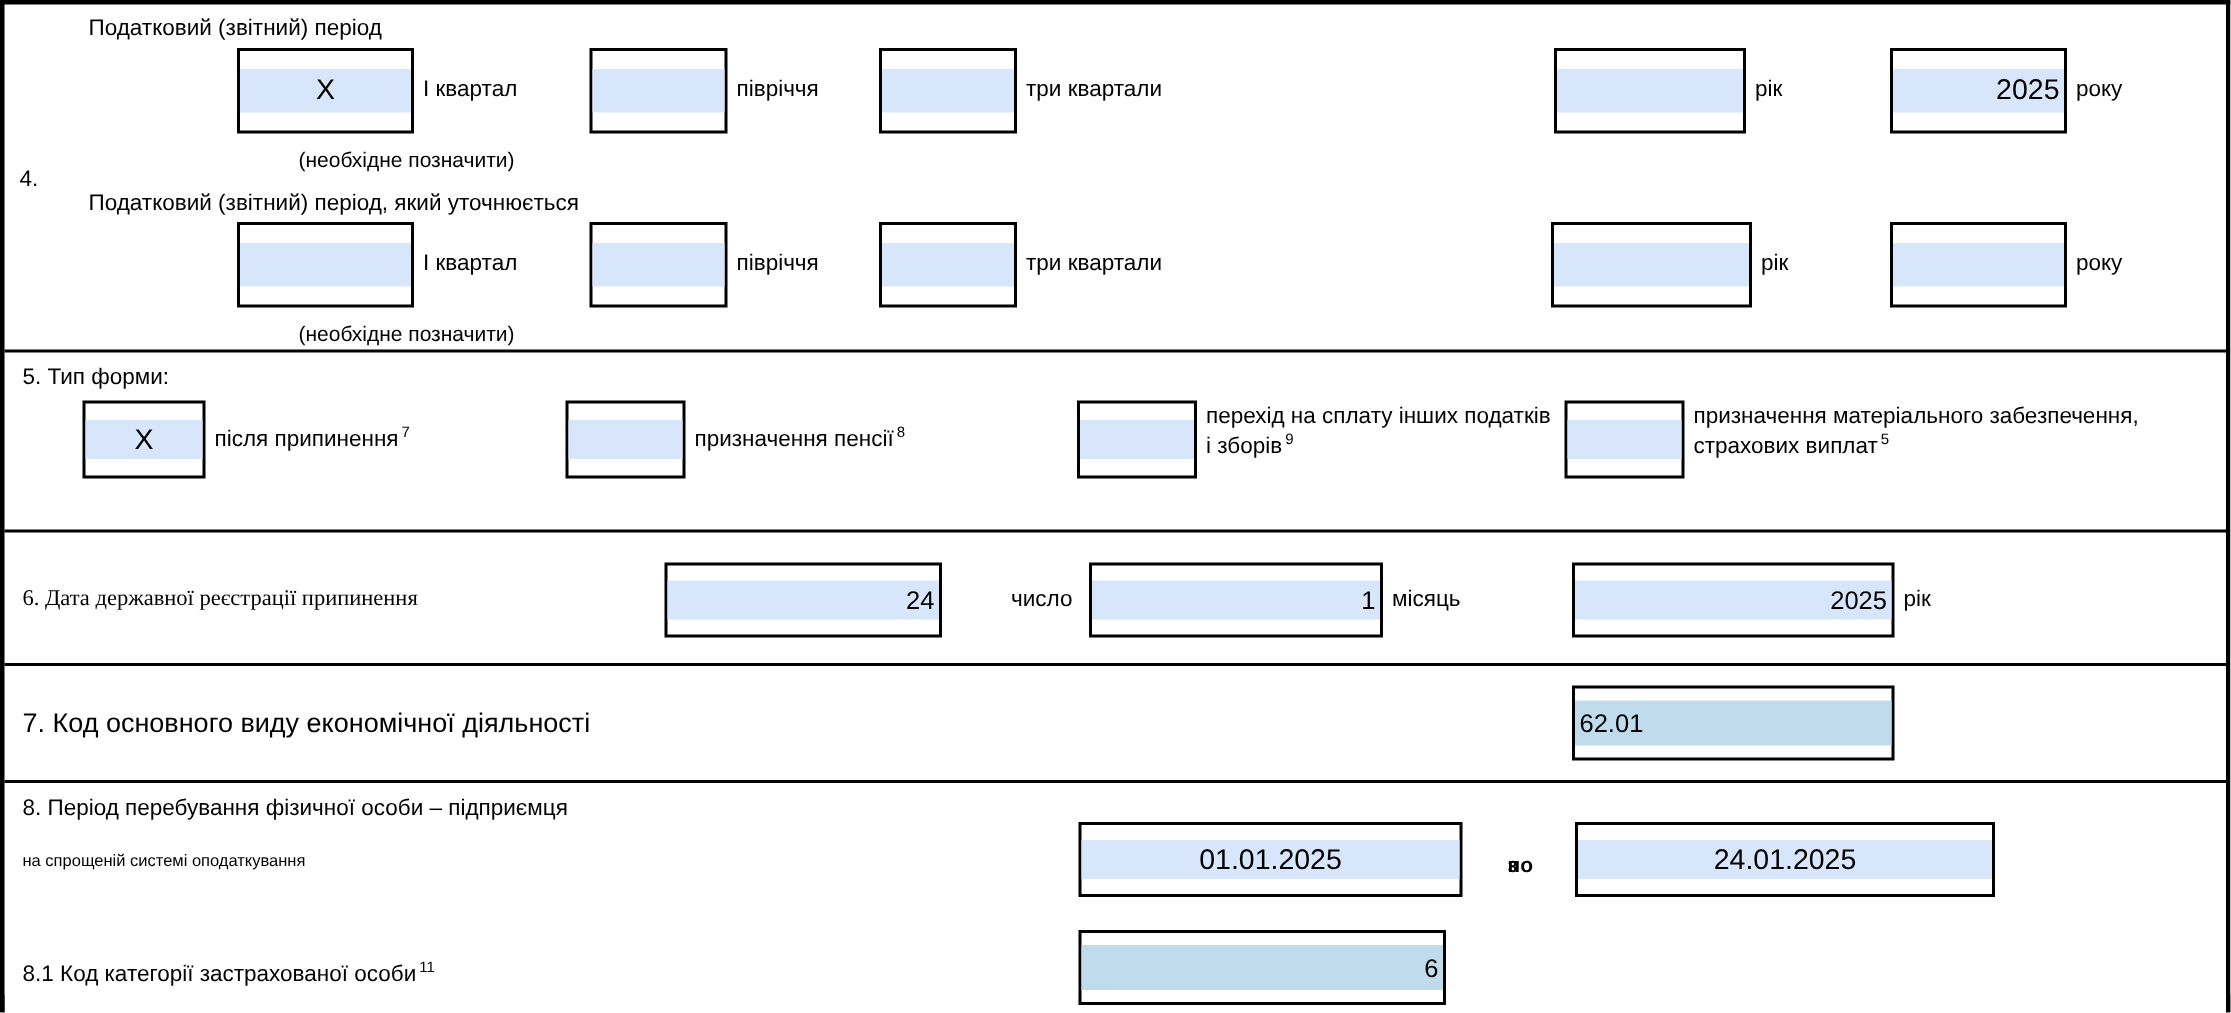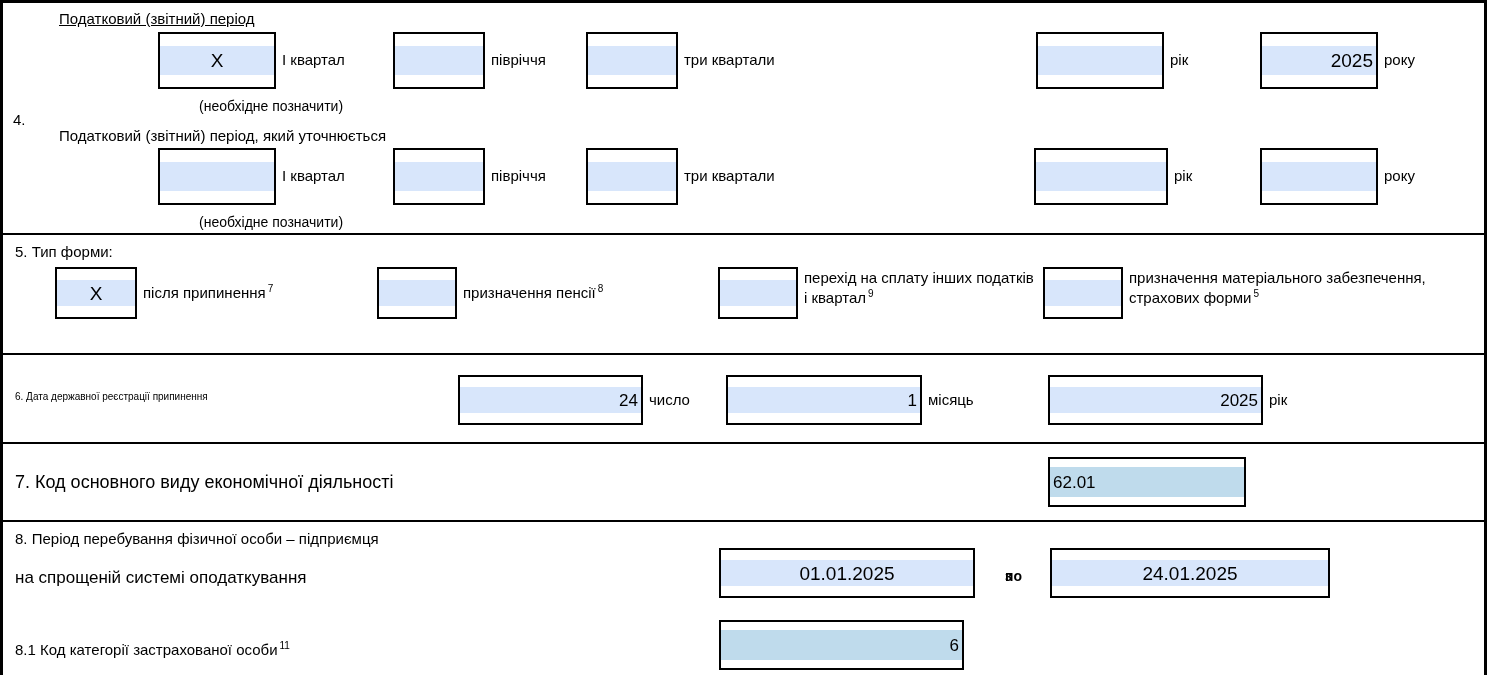--- a/index.html
+++ b/index.html
@@ -89,46 +89,46 @@
   .s4title { position: absolute; font-size: 15px; white-space: nowrap; }
   .unit { position: absolute; display: flex; align-items: center; }
   .unit .lbl { margin-left: 6px; }
 
   
   #sec5 { height: 120px; }
   #sec5 .s5title { position: absolute; left: 12px; top: 8px; font-size: 15px; }
 
   
   #sec6 { height: 89px; }
-  #sec6 .s6title { position: absolute; left: 12px; top: 36px; font-size: 10px; }
+  #sec6 .s6title { position: absolute; left: 12px; top: 36px; font-size: 15px; font-family: Liberation Serif, serif; }
 
   
   #sec7 { height: 78px; }
   #sec7 .s7title { position: absolute; left: 12px; top: 28px; font-size: 18px; }
 
   
   #sec8 { height: 176px; }
   #sec8 .t1 { position: absolute; left: 12px; top: 8px; font-size: 15px; }
-  #sec8 .t2 { position: absolute; left: 12px; top: 46px; font-size: 17px; }
+  #sec8 .t2 { position: absolute; left: 12px; top: 46px; font-size: 11px; }
   #sec8 .t3 { position: absolute; left: 12px; top: 118px; font-size: 15px; }
   .sep { position: absolute; font-weight: bold; font-size: 14px; }
 
   
   #secBottom { position: absolute; left: -3px; right: -3px; bottom: 0; height: 12px;
                border-left: 3px solid #000; border-right: 3px solid #000; }
 </style>
 </head>
 <body>
 
 <div class="form">
 
   <div class="section" id="sec4">
     <div class="num">4.</div>
 
-    <div class="s4title" style="left:56px; top:7px;text-decoration:underline;">Податковий (звітний) період</div>
+    <div class="s4title" style="left:56px; top:7px;">Податковий (звітний) період</div>
 
     <div class="unit" style="left:155px; top:29px;">
       <div class="box chk c">
         <span class="val">X</span>
       </div>
       <span class="lbl">I квартал</span>
     </div>
 
     <div class="unit" style="left:390px; top:29px;">
       <div class="box chk c" style="width:92px;">
@@ -215,35 +215,35 @@
       <div class="box chk c" style="width:80px; height:52px;">
         <span class="val"></span>
       </div>
       <span class="lbl"><span>призначення пенсії</span><sup>8</sup></span>
     </div>
 
     <div class="unit" style="left:715px; top:32px; align-items:flex-start;">
       <div class="box chk c" style="width:80px; height:52px;">
         <span class="val"></span>
       </div>
-      <span class="lbl wrap" style="margin-top:2px; width:240px;"><span>перехід на сплату інших податків</span><br><span>і квартал</span><sup>9</sup></span>
+      <span class="lbl wrap" style="margin-top:2px; width:240px;"><span>перехід на сплату інших податків</span><br><span>і зборів</span><sup>9</sup></span>
     </div>
 
     <div class="unit" style="left:1040px; top:32px; align-items:flex-start;">
       <div class="box chk c" style="width:80px; height:52px;">
         <span class="val"></span>
       </div>
-      <span class="lbl wrap" style="margin-top:2px; width:330px;"><span>призначення матеріального забезпечення,</span><br><span>страхових форми</span><sup>5</sup></span>
+      <span class="lbl wrap" style="margin-top:2px; width:330px;"><span>призначення матеріального забезпечення,</span><br><span>страхових виплат</span><sup>5</sup></span>
     </div>
   </div>
 
   <div class="section" id="sec6">
     <div class="s6title">6. Дата державної реєстрації припинення</div>
 
-    <div class="unit" style="left:455px; top:20px;">
+    <div class="unit" style="left:440px; top:20px;gap:40px;">
       <div class="box r" style="width:185px; height:50px;">
         <span class="val">24</span>
       </div>
       <span class="lbl">число</span>
     </div>
 
     <div class="unit" style="left:723px; top:20px;">
       <div class="box r" style="width:196px; height:50px;">
         <span class="val">1</span>
       </div>
@@ -255,21 +255,21 @@
         <span class="val">2025</span>
       </div>
       <span class="lbl">рік</span>
     </div>
   </div>
 
   <div class="section" id="sec7">
     <div class="s7title">7. Код основного виду економічної діяльності</div>
 
     <div class="unit" style="left:1045px; top:13px;">
-      <div class="box dark l" style="width:198px; height:50px;">
+      <div class="box dark l" style="width:215px; height:50px;">
         <span class="val">62.01</span>
       </div>
     </div>
   </div>
 
   <div class="section" id="sec8">
     <div class="t1">8. Період перебування фізичної особи – підприємця</div>
     <div class="t2">на спрощеній системі оподаткування</div>
 
     <div class="sep" style="left:1002px; top:46px;">з</div>

